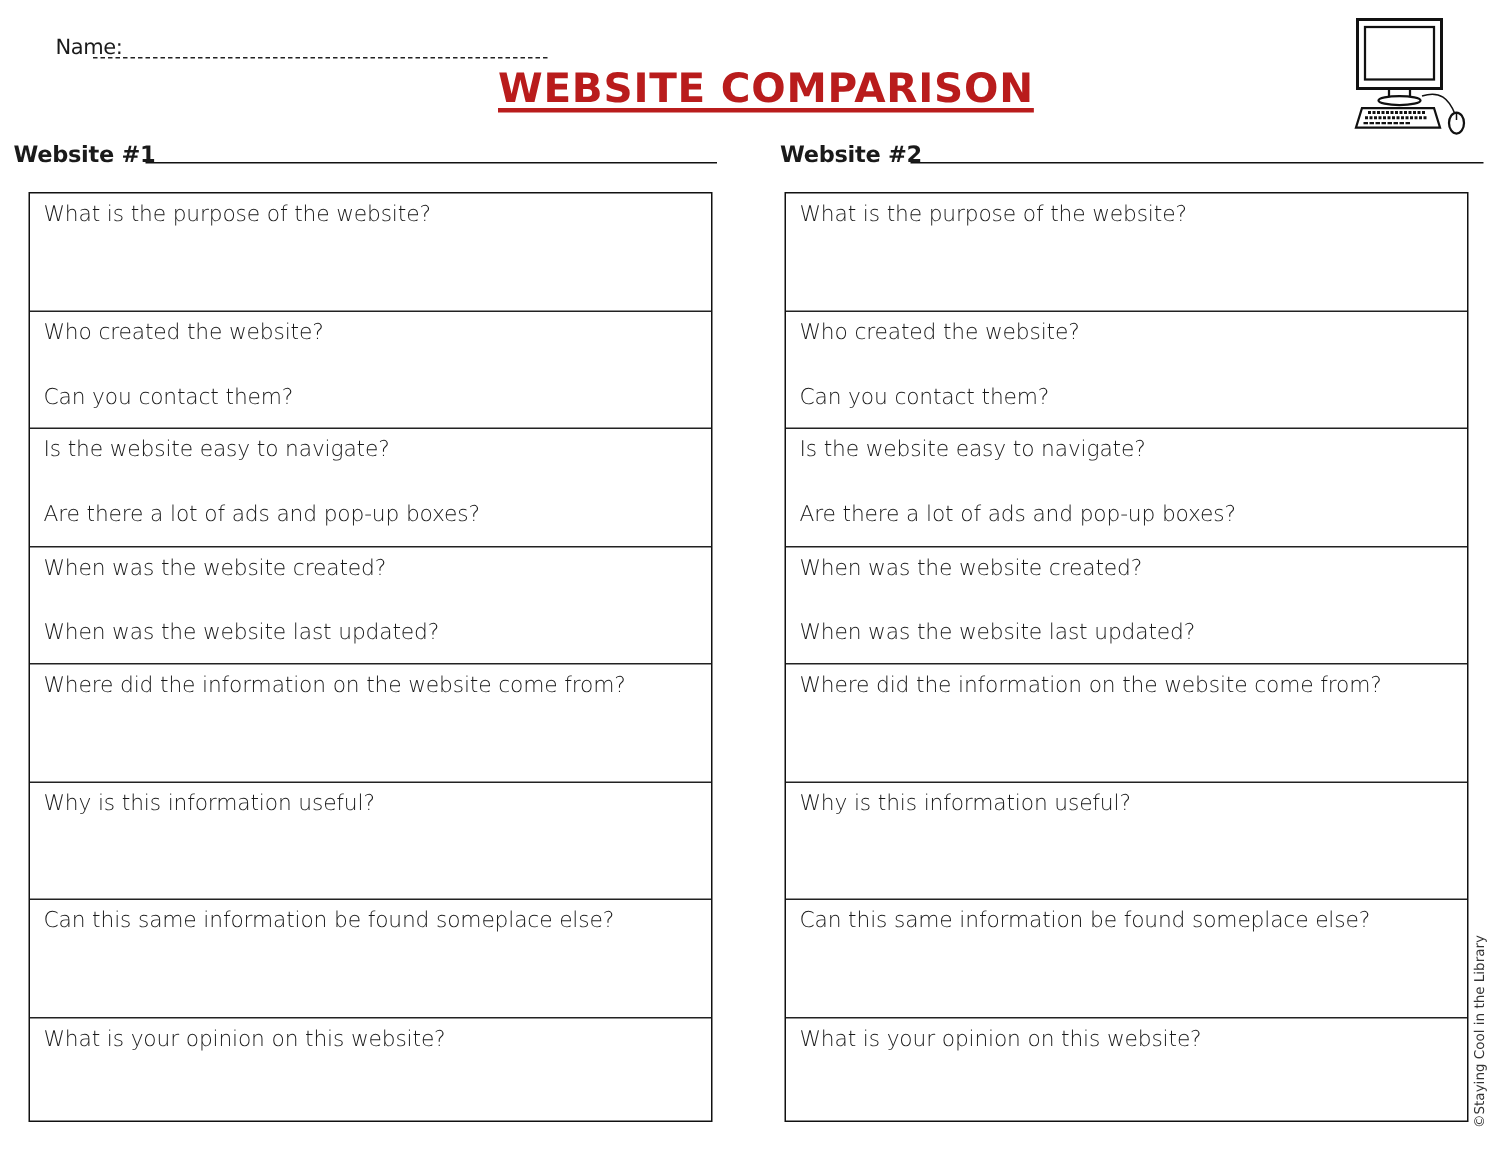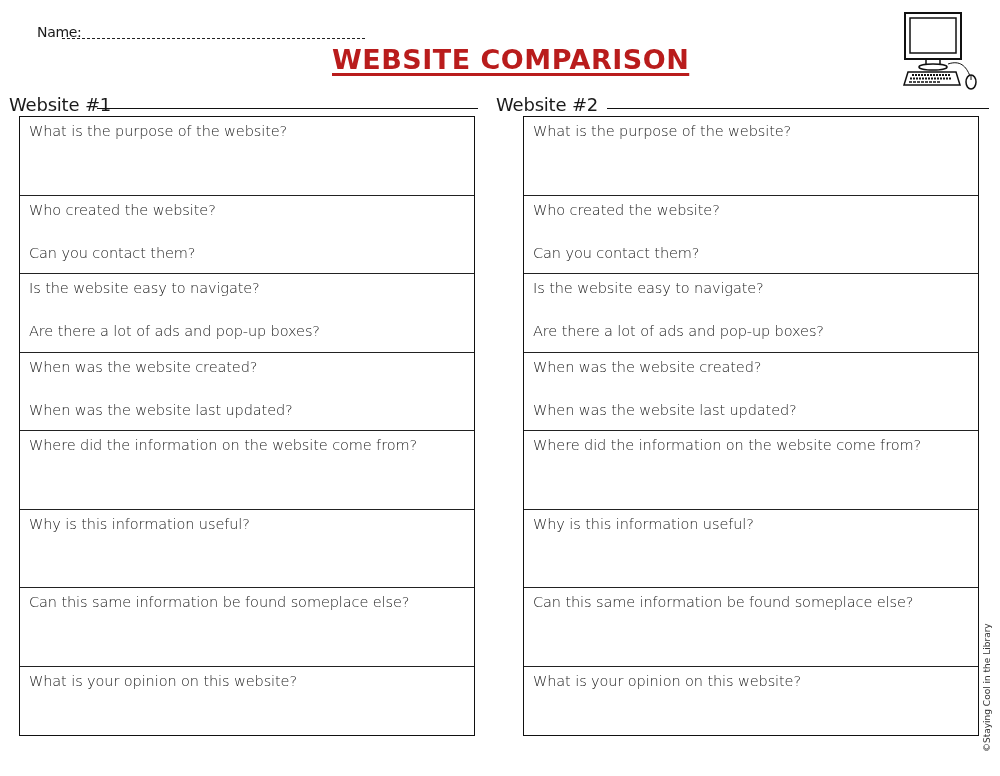--- a/index.html
+++ b/index.html
@@ -4,23 +4,23 @@
 <style>
   html, body { margin:0; padding:0; background:#ffffff; }
   body { width:1000px; height:776px; position:relative; overflow:hidden;
          font-family:"DejaVu Sans", sans-serif; color:#1a1a1a; }
   .name-label { position:absolute; left:9px; top:24px; font-size:14px; letter-spacing:-0.3px;margin-left:28px; }
   .name-line { position:absolute; left:62px; top:38px; width:303px; border-bottom:1px dashed #222; height:0; }
   .title { position:absolute; left:332px; top:44px; font-family:"DejaVu Sans", sans-serif;
            font-weight:bold; font-size:27px; letter-spacing:0.5px; color:#b91c1c;
            text-decoration:underline; text-decoration-thickness:3px; text-underline-offset:4px; }
   .computer { position:absolute; left:900px; top:10px; width:82px; height:82px; }
-  .site-label { position:absolute; top:94px; font-size:18px; font-weight:400; letter-spacing:-0.2px; }
+  .site-label { position:absolute; top:94px; font-size:15px; font-weight:700; letter-spacing:-0.2px; }
   .site-line { position:absolute; top:108px; height:0; border-bottom:1.5px solid #111; }
-  .col { position:absolute; top:116px; width:456px; height:620px; border:1.5px solid #111; box-sizing:border-box; }
+  .col { position:absolute; top:128px; width:456px; height:620px; border:1.5px solid #111; box-sizing:border-box; }
   .row { height:78.5px; border-bottom:1.5px solid #222; box-sizing:border-box; position:relative; }
   .row:last-child { border-bottom:none; }
   .q { position:absolute; left:9px; font-size:14.5px; font-weight:300; letter-spacing:-0.1px; white-space:nowrap; }
   .q1 { top:6px; }
   .q2 { top:49px; }
   .credit { position:absolute; left:982px; top:752px; transform:rotate(-90deg); transform-origin:0 0;
             font-size:9px; color:#333; white-space:nowrap; }
 </style>
 </head>
 <body>
@@ -40,21 +40,21 @@
   <line x1="10" y1="68.5" x2="52" y2="68.5" stroke="#111" stroke-width="2" stroke-dasharray="2 1"></line>
   <line x1="9" y1="72" x2="40" y2="72" stroke="#111" stroke-width="1.5" stroke-dasharray="3 1"></line>
   <path d="M48 54 C 60 50, 66 56, 70 66" fill="none" stroke="#111" stroke-width="1"></path>
   <ellipse cx="71" cy="72" rx="5" ry="7" fill="#fff" stroke="#111" stroke-width="1.5"></ellipse>
   <line x1="71" y1="65" x2="71" y2="70" stroke="#111" stroke-width="1"></line>
 </svg>
 
 <span class="site-label" style="left:9px;">Website #1</span>
 <div class="site-line" style="left:97px;width:381px;"></div>
 
-<span class="site-label" style="left:496px;">Website #2</span>
+<span class="site-label" style="left:520px;">Website #2</span>
 <div class="site-line" style="left:607px;width:382px;"></div>
 
 <div class="col" style="left:19px;">
   <div class="row">
       <span class="q q1">What is the purpose of the website?</span>
       <span class="q q2"></span>
     </div>
   <div class="row">
       <span class="q q1">Who created the website?</span>
       <span class="q q2">Can you contact them?</span>

